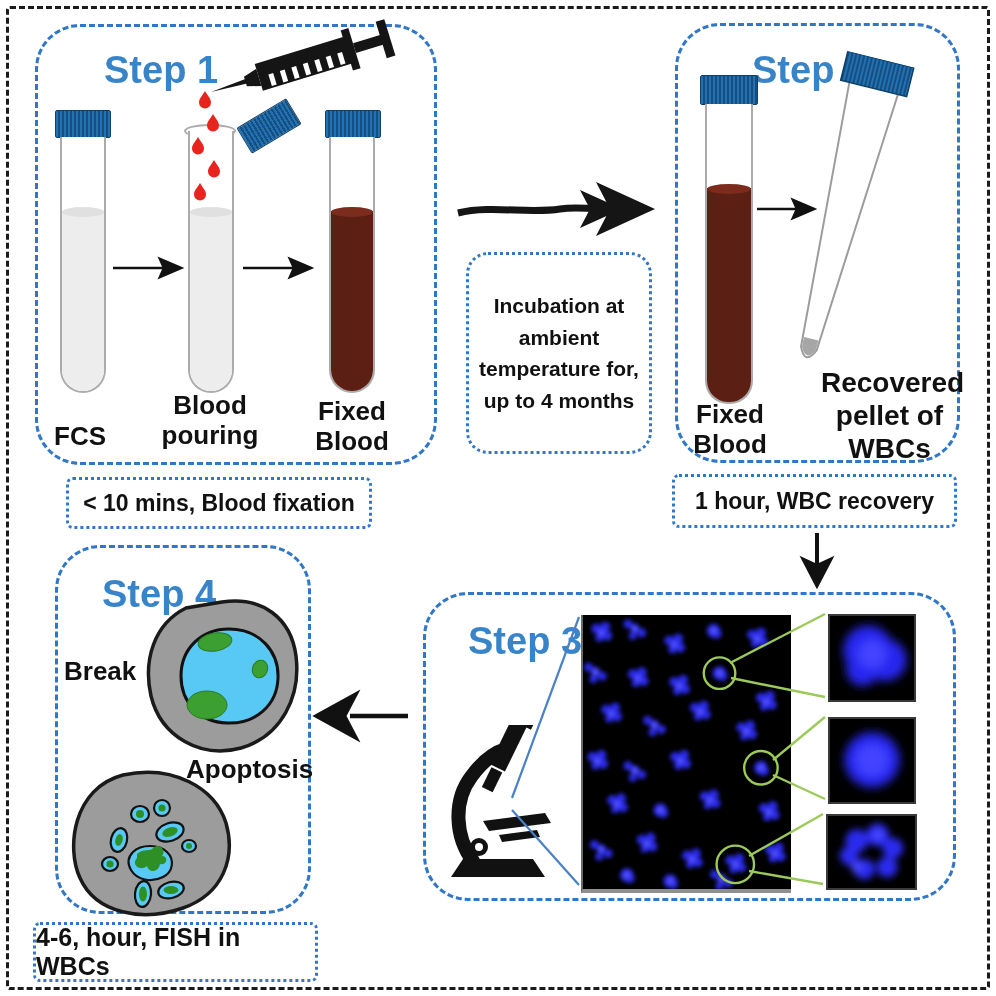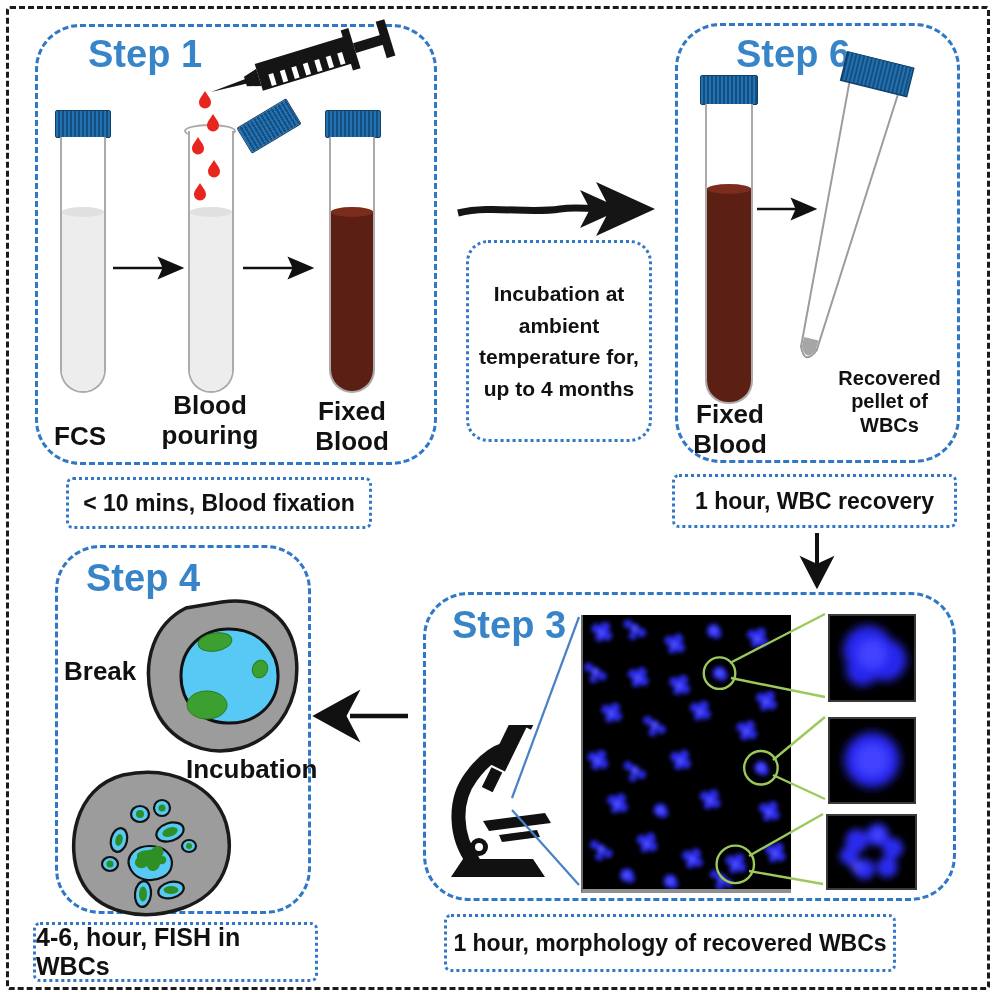--- a/index.html
+++ b/index.html
@@ -6,25 +6,25 @@
   *{box-sizing:border-box;}
   .canvas{position:relative;width:996px;height:996px;background:#fff;overflow:hidden;
           font-family:"Liberation Sans",sans-serif;color:#111;}
   .outer-border{position:absolute;left:6px;top:6px;right:6px;bottom:6px;
           border:3px dashed #1b1b1b;border-radius:4px;}
   .panel{position:absolute;border:3px dashed #3077C8;border-radius:45px;background:transparent;}
   .step1{left:35px;top:24px;width:402px;height:441px;}
   .step2{left:675px;top:23px;width:285px;height:440px;}
   .step3{left:423px;top:592px;width:533px;height:309px;text-align:center;}
   .step4{left:55px;top:545px;width:256px;height:369px;}
-  .step-title{position:absolute;margin:0;font-size:38px;font-weight:bold;color:#3884C9;line-height:1;}
+  .step-title{position:absolute;margin:16px;font-size:38px;font-weight:bold;color:#3884C9;line-height:1;}
   .caption{position:absolute;border:3px dotted #3077C8;border-radius:7px;background:#fff;
            display:flex;align-items:center;justify-content:center;text-align:left;
            font-weight:bold;font-size:23px;color:#111;}
-  .note-box{position:absolute;left:466px;top:240px;width:186px;height:202px;
+  .note-box{position:absolute;left:466px;top:252px;width:186px;height:202px;
            border:3px dotted #3077C8;border-radius:22px;display:flex;align-items:center;justify-content:center;
            text-align:center;font-weight:bold;font-size:21px;line-height:1.5;padding:6px;}
   .tube-cap{position:absolute;border:1px solid #0F3F68;border-radius:2px;
            background:repeating-linear-gradient(90deg,#2271B1 0 2px,#154E80 2px 4px);}
   .tube-body{position:absolute;border:2px solid #ABABAB;border-top:none;
            border-radius:0 0 23px 23px;background:#fff;overflow:hidden;}
   .tube-rim{position:absolute;border:2px solid #ABABAB;border-radius:50%;background:#fff;}
   .liquid{position:absolute;left:0;right:0;bottom:0;}
   .liquid .surf{position:absolute;left:0;right:0;top:-4px;height:10px;border-radius:50%;}
   .serum{background:#EDEDED;}
@@ -92,21 +92,21 @@
         <pattern id="capstripe" width="4" height="4" patternUnits="userSpaceOnUse">
           <rect width="4" height="4" fill="#154E80"></rect>
             <rect width="2" height="4" fill="#2271B1"></rect>
         </pattern>
       </defs>
       <path d="M15,30 L32,298 Q40,316 48,298 L65,30" fill="#fff" stroke="#9c9c9c" stroke-width="2"></path>
       <path d="M32.6,288 L47.4,288 L47,298 Q40,312 33,298 Z" fill="#A6A6A6"></path>
       <rect x="6" y="0" width="68" height="30" fill="url(#capstripe)" stroke="#0F3F68" stroke-width="1.5"></rect>
     </svg>
 
-    <div class="tube-label" style="left:143px;top:341px;width:137px;font-size:20px;">Recovered pellet of WBCs</div>
+    <div class="tube-label" style="left:143px;top:341px;width:137px;font-size:28px;">Recovered pellet of WBCs</div>
   </section>
 
   <div class="caption" style="left:672px;top:474px;width:285px;height:54px;">1 hour, WBC recovery</div>
 
   <section class="panel step3">
     <h2 class="step-title" style="left:26px;top:11px;">Step 3</h2>
 
     <svg style="position:absolute;left:17px;top:130px;" width="110" height="152" viewBox="0 0 110 152">
       <g fill="#111">
         <path d="M8,152 L102,152 L90,134 L20,134 Z"></path>
@@ -316,36 +316,35 @@
           <circle cx="68" cy="34" r="11"></circle>
         <circle cx="62" cy="54" r="11"></circle>
           <circle cx="38" cy="56" r="11"></circle>
           <circle cx="22" cy="42" r="10"></circle>
         <circle cx="52" cy="20" r="6" fill="#4747FF"></circle>
           <circle cx="30" cy="54" r="6" fill="#4747FF"></circle>
       </g>
     </svg>
   </section>
 
-  <div class="caption" style="left:444px;top:914px;width:452px;height:58px;">1 hour, morphology of recovered WBCs</div>
 
   <section class="panel step4">
     <h2 class="step-title" style="left:28px;top:11px;">Step 4</h2>
 
     <svg style="position:absolute;left:83px;top:48px;" width="162" height="162" viewBox="0 0 162 162">
       <path d="M81,6 C121,0 150,22 155,60 C160,100 141,140 100,152 C60,163 20,141 10,100 C2,64 13,28 45,12 Z" fill="#9C9C9C" stroke="#1a1a1a" stroke-width="3.5"></path>
       <path d="M88,33 C118,33 138,55 137,82 C136,110 114,128 86,127 C58,126 40,106 40,80 C40,53 60,33 88,33 Z" fill="#58C9F4" stroke="#111" stroke-width="3"></path>
       <g fill="#3BA030" stroke="#2C7A22" stroke-width="1">
         <ellipse cx="74" cy="46" rx="17" ry="9" transform="rotate(-9 74 46)"></ellipse>
         <ellipse cx="119" cy="73" rx="7.5" ry="9" transform="rotate(20 119 73)"></ellipse>
         <ellipse cx="66" cy="109" rx="20" ry="14"></ellipse>
       </g>
     </svg>
     <div class="tube-label" style="left:6px;top:108px;width:72px;">Break</div>
-    <div class="tube-label" style="left:128px;top:206px;width:126px;">Incubation</div>
+    <div class="tube-label" style="left:128px;top:206px;width:126px;">Apoptosis</div>
 
     <svg style="position:absolute;left:5px;top:220px;" width="175" height="150" viewBox="0 0 175 150">
       <path d="M60,7 C110,-4 152,20 163,55 C173,90 160,126 120,140 C80,154 33,146 17,110 C3,80 10,20 60,7 Z" fill="#9C9C9C" stroke="#1a1a1a" stroke-width="3.5"></path>
       <g stroke="#111" stroke-width="2.2">
         <ellipse cx="77" cy="46" rx="9" ry="8" fill="#58C9F4"></ellipse>
         <circle cx="99" cy="40" r="8" fill="#58C9F4"></circle>
         <ellipse cx="56" cy="72" rx="8" ry="12" transform="rotate(14 56 72)" fill="#58C9F4"></ellipse>
         <ellipse cx="107" cy="64" rx="14" ry="9" transform="rotate(-18 107 64)" fill="#58C9F4"></ellipse>
         <ellipse cx="126" cy="78" rx="7" ry="6" fill="#58C9F4"></ellipse>
         <ellipse cx="47" cy="96" rx="8" ry="7" fill="#58C9F4"></ellipse>

